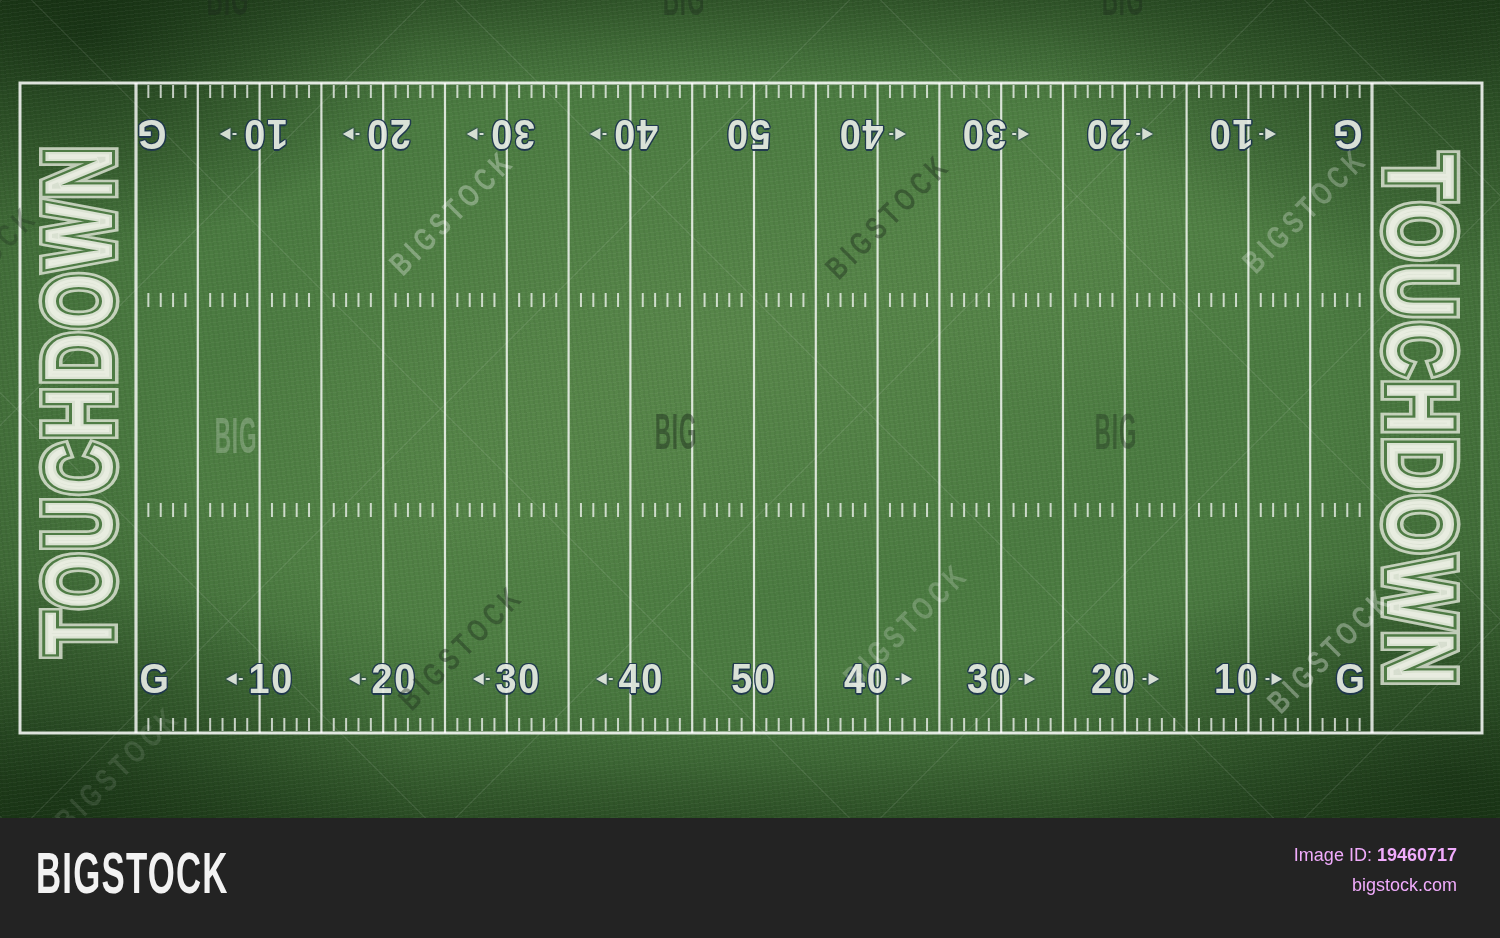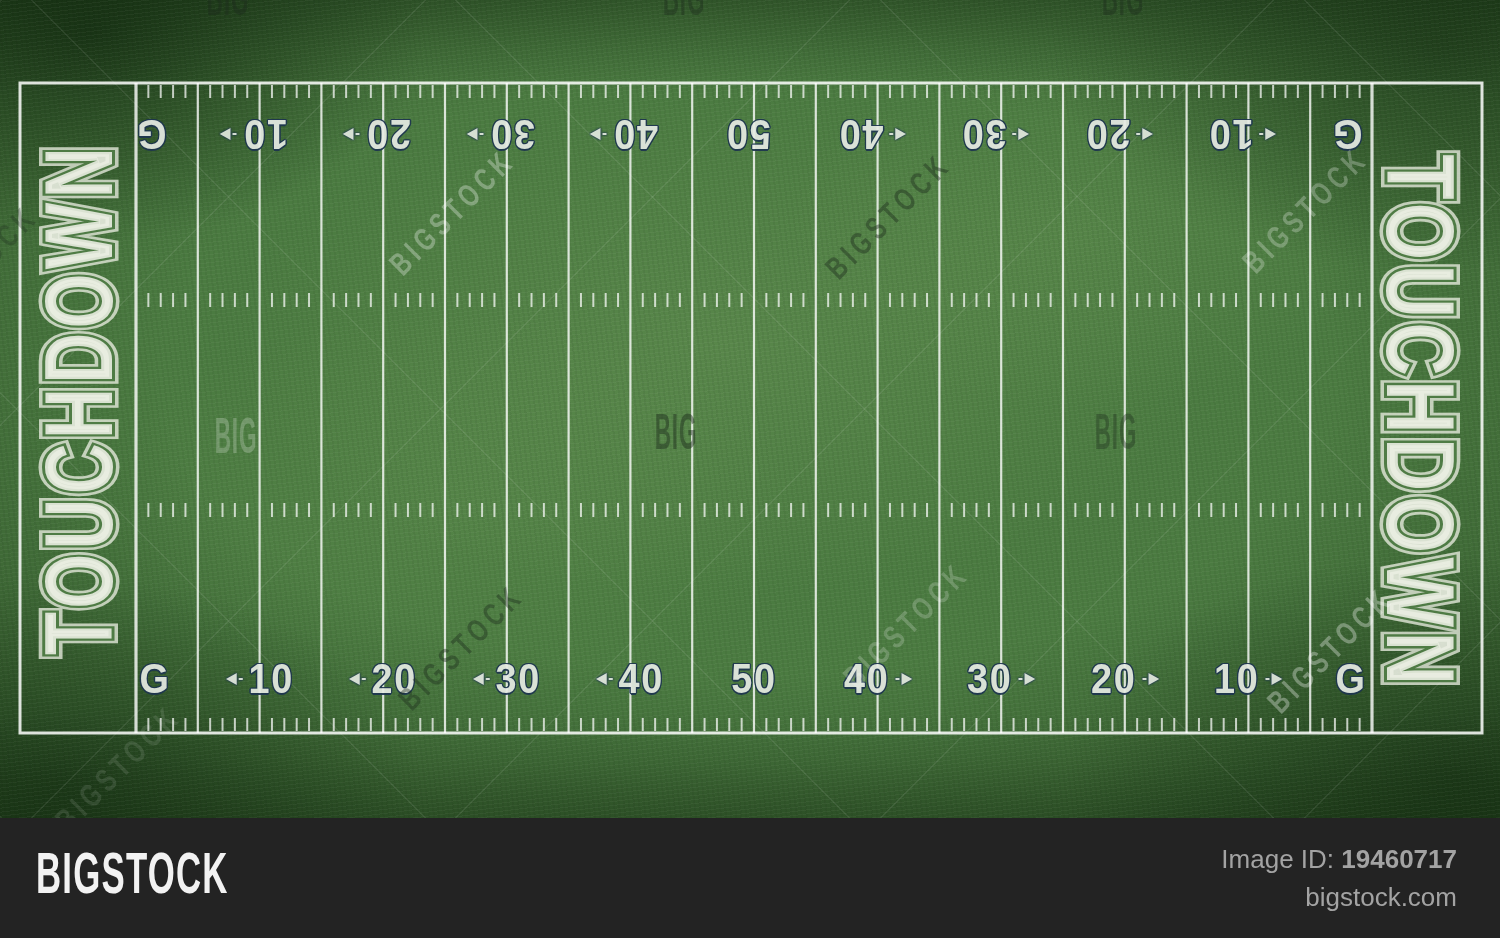--- a/index.html
+++ b/index.html
@@ -67,21 +67,21 @@
   
   .wm{position:absolute;font-weight:bold;line-height:1;pointer-events:none;white-space:nowrap;}
   .wm-diag{font-size:32px;letter-spacing:7px;}
   .wm-big{font-size:50px;letter-spacing:2px;}
   
   .footer{position:absolute;left:0;top:818px;width:1500px;height:120px;background:#232323;}
   .footer-logo{
     position:absolute;left:36px;top:26px;font-size:58px;font-weight:bold;color:#f2f2f2;
     letter-spacing:2px;transform:scaleX(.6);transform-origin:left center;line-height:1;
   }
-  .footer-right{position:absolute;right:43px;top:28px;text-align:right;color:#a3a3a3;font-size:26px;line-height:1;}
+  .footer-right{position:absolute;right:43px;top:28px;text-align:right;color:#f0abfc;font-size:18px;line-height:1;}
   .fr-line1{margin-bottom:12px;}
   .fr-id{font-weight:bold;}
 </style>
 </head>
 <body>
 
 <div class="stage">
 
   <div class="field">
     <div class="grain"></div>

